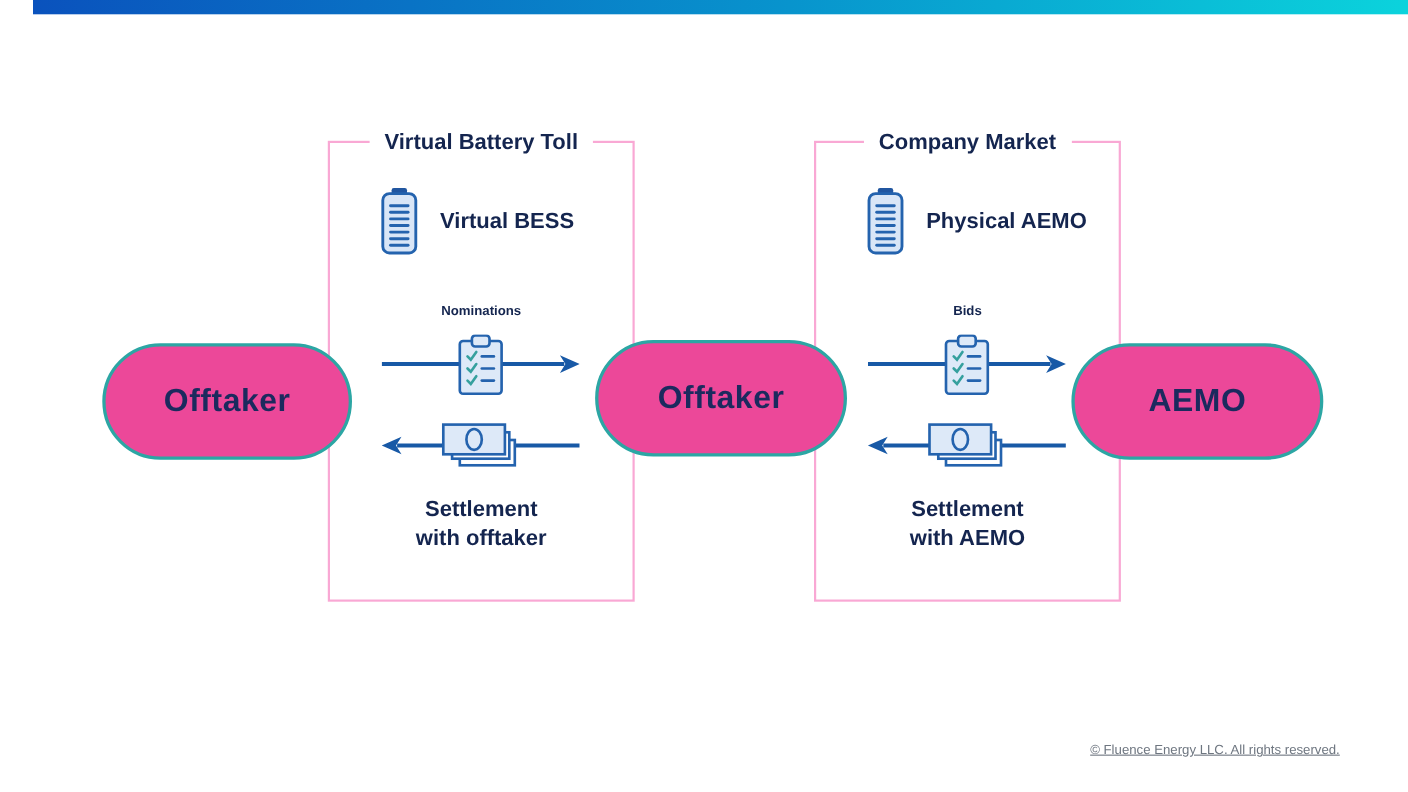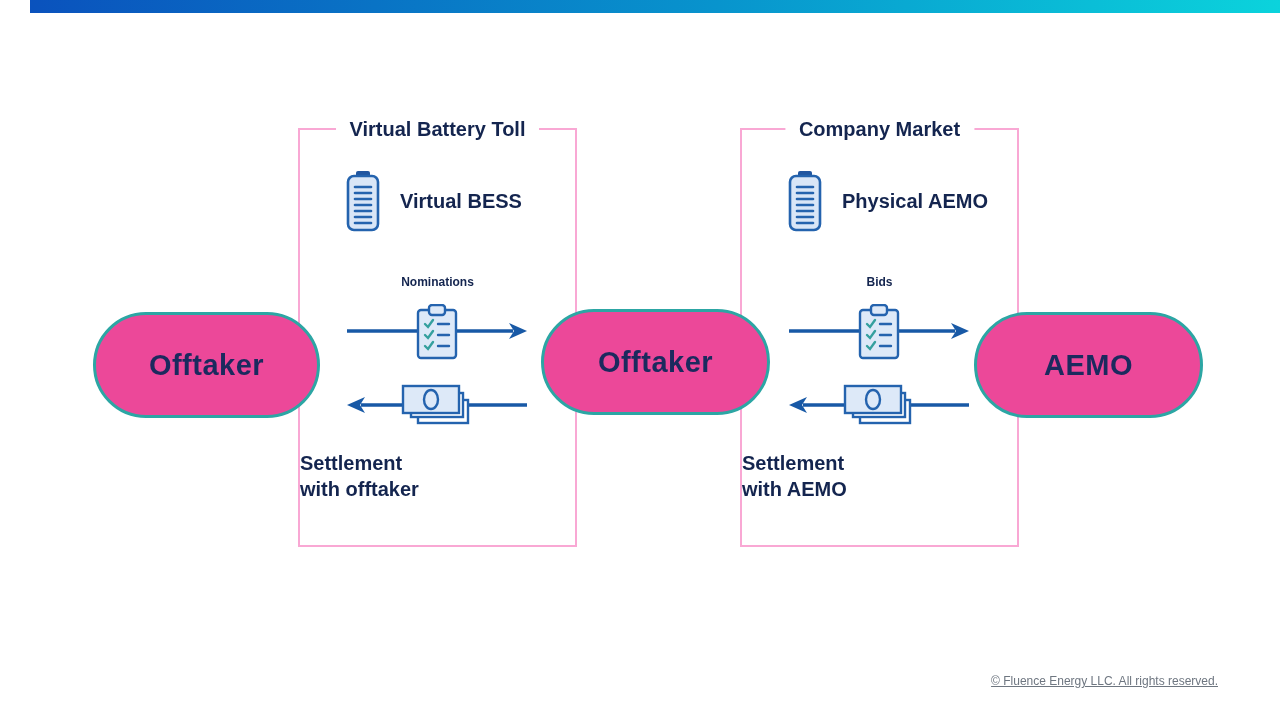--- a/index.html
+++ b/index.html
@@ -44,21 +44,21 @@
 
   .arrow { position:absolute; left:47px; width:180px; height:20px; }
   .arrow-out  { top:191px; }
   .arrow-back { top:265px; }
 
   .clipboard-wrap { position:absolute; top:174px; left:116px; }
   .money-wrap     { position:absolute; top:253px; left:100px; }
 
   .flow-back-label {
     position:absolute; top:320px; left:0; width:100%;
-    text-align:left; font-size:20px; font-weight:700; color:#14254f;
+    text-align:center; font-size:20px; font-weight:700; color:#14254f;
     line-height:26px;
   }
 
   
   .pill {
     position:absolute; height:106px; z-index:5;
     background:#ec4899; border:3.5px solid #2ca6a4; border-radius:60px;
     display:flex; align-items:center; justify-content:center;
     font-size:29px; font-weight:700; color:#1b2a5e; letter-spacing:0.5px;
   }

